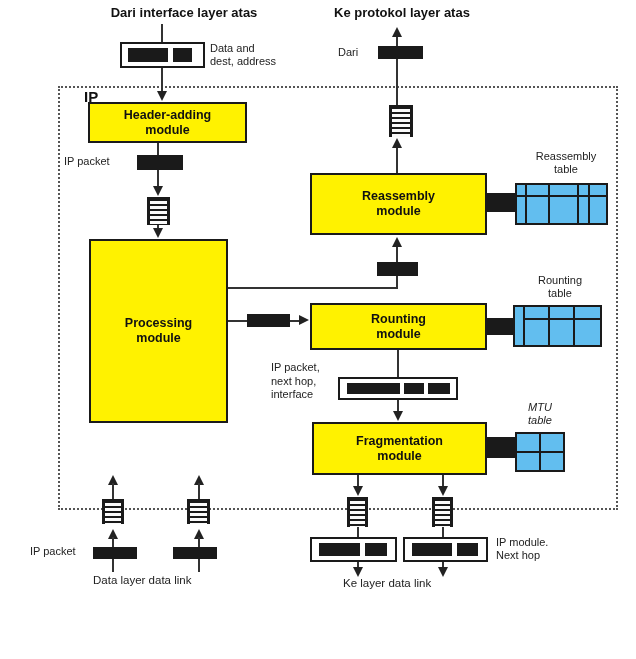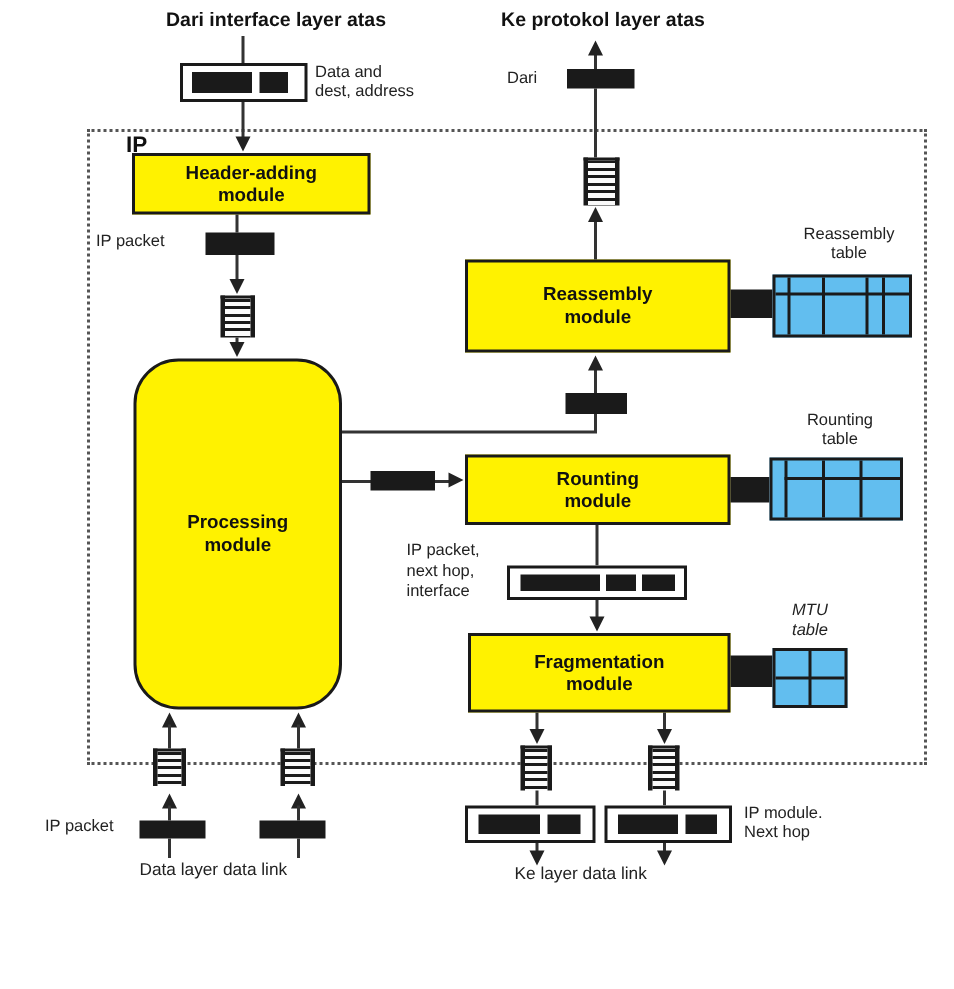--- a/index.html
+++ b/index.html
@@ -60,21 +60,21 @@
 module</div>
   <div class="vline" style="left:157px;top:143px;height:12px;"></div>
   <div class="lbl" style="left:64px;top:155px;">IP packet</div>
   <div class="conn" style="left:137px;top:155px;width:46px;height:15px;"></div>
   <div class="vline" style="left:157px;top:170px;height:18px;"></div>
   <div class="ah-down" style="left:153px;top:186px;"></div>
   <div class="queue" style="left:147px;top:197px;width:23px;height:28px;"></div>
   <div class="vline" style="left:157px;top:225px;height:6px;"></div>
   <div class="ah-down" style="left:153px;top:228px;"></div>
 
-  <div class="module" style="left:89px;top:239px;width:139px;height:234px;border-radius:30px;">Processing
+  <div class="module" style="left:89px;top:239px;width:139px;height:184px;">Processing
 module</div>
 
   <div class="hline" style="left:228px;top:287px;width:170px;"></div>
   <div class="vline" style="left:396px;top:275px;height:13px;"></div>
   <div class="conn" style="left:377px;top:262px;width:41px;height:14px;"></div>
   <div class="vline" style="left:396px;top:245px;height:17px;"></div>
   <div class="ah-up" style="left:392px;top:237px;"></div>
 
   <div class="hline" style="left:228px;top:320px;width:20px;"></div>
   <div class="conn" style="left:247px;top:314px;width:43px;height:13px;"></div>

